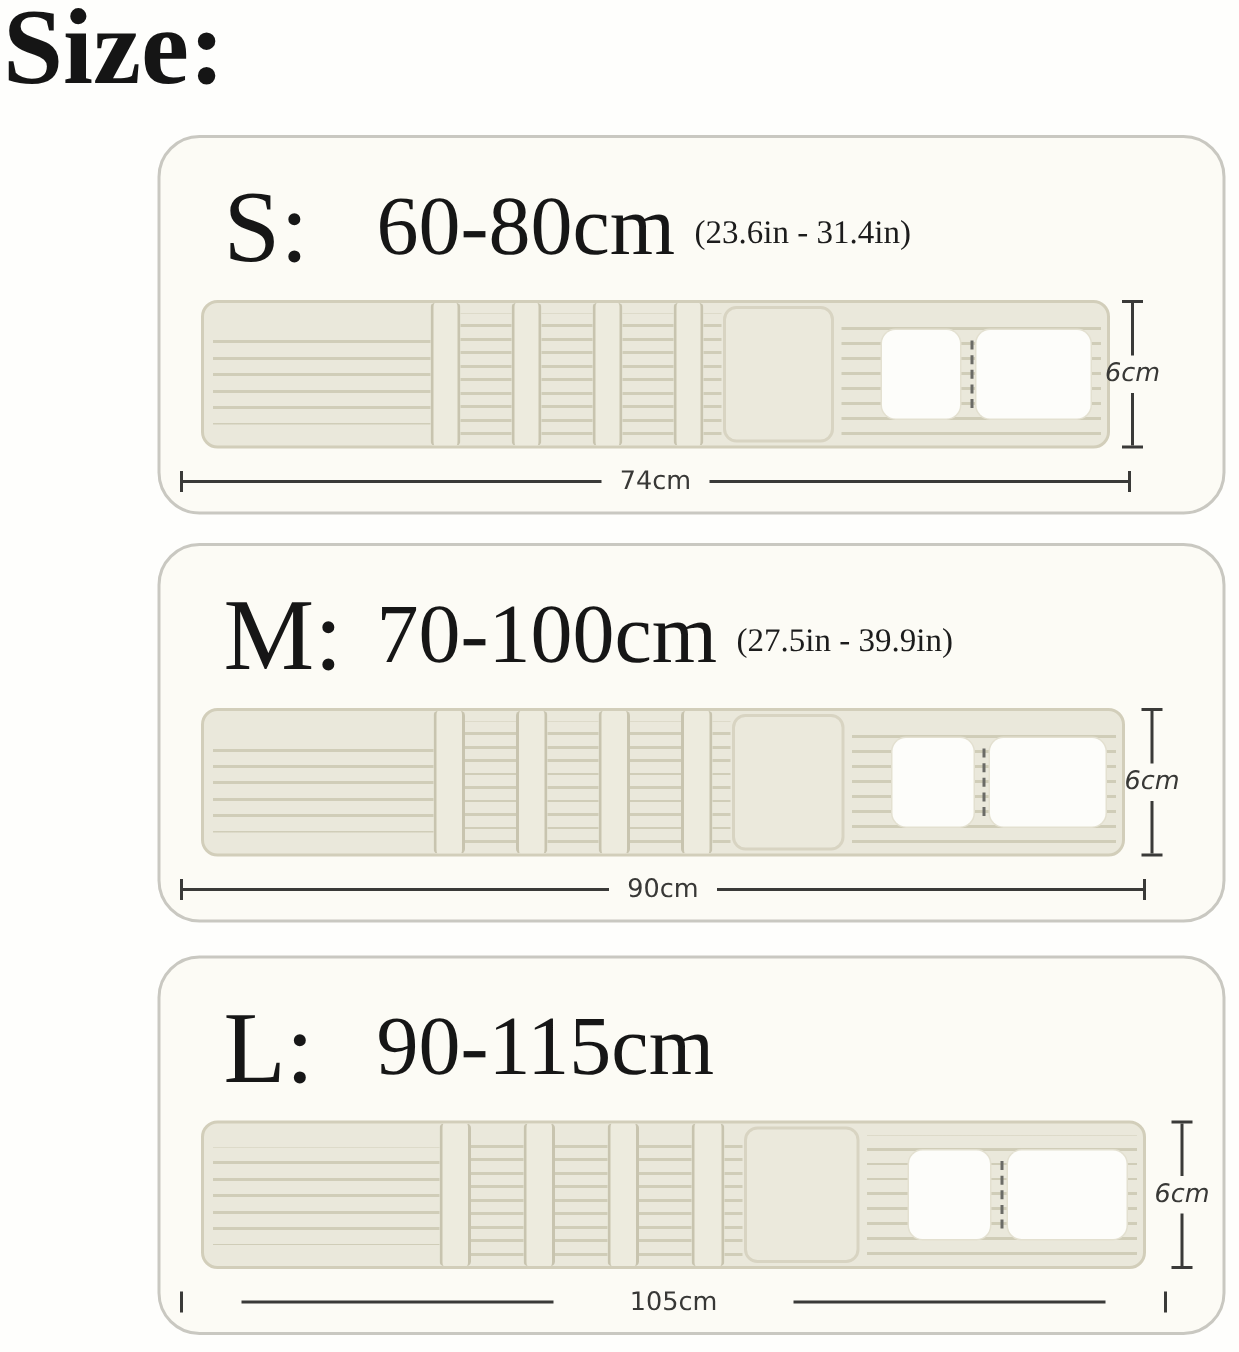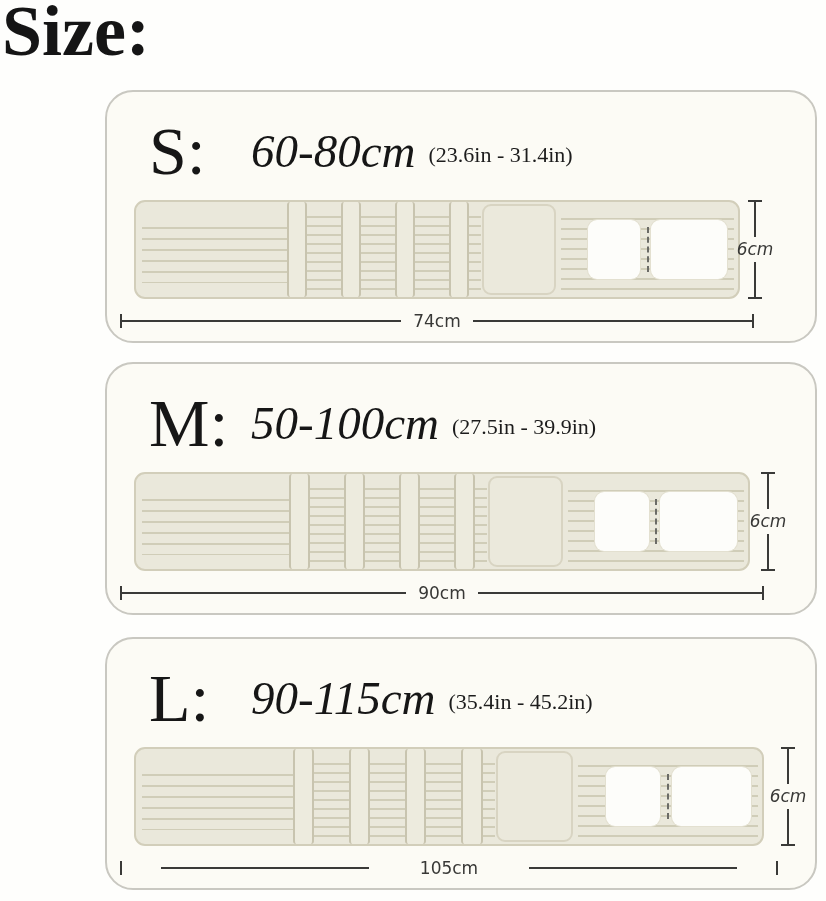--- a/index.html
+++ b/index.html
@@ -38,21 +38,21 @@
   .card-header {
     position: absolute;
     top: 16px; left: 42px; right: 14px;
     height: 86px;
     display: flex;
     align-items: center;
     color: #161616;
     white-space: nowrap;
   }
   .size-letter { font-size: 68px; min-width: 102px; }
-  .size-range  { font-size: 47px; font-style: italic; }
+  .size-range  { font-size: 56px; }
   .size-range-in { font-size: 22px; margin-left: 13px; padding-top: 8px; color: #1c1c1c; }
 
   
   .belt {
     position: absolute;
     left: 27px; top: 108px;
     height: 99px;
     background: #eae8db;
     border: 2px solid #d2ceba;
     border-radius: 11px;
@@ -205,21 +205,21 @@
       <span class="vline"></span>
       <span class="vlabel">6cm</span>
       <span class="vline"></span>
       <span class="vcap"></span>
     </div>
   </section>
 
   <section class="card card-m">
     <div class="card-header">
       <span class="size-letter">M:</span>
-      <span class="size-range">50-100cm</span>
+      <span class="size-range">70-100cm</span>
       <span class="size-range-in">(27.5in - 39.9in)</span>
     </div>
 
     <div class="belt">
       <div class="seg lines-big"></div>
       <div class="seg strip"></div>
       <div class="seg lines-sm"></div>
       <div class="seg strip"></div>
       <div class="seg lines-sm"></div>
       <div class="seg strip"></div>
@@ -248,21 +248,20 @@
       <span class="vlabel">6cm</span>
       <span class="vline"></span>
       <span class="vcap"></span>
     </div>
   </section>
 
   <section class="card card-l">
     <div class="card-header">
       <span class="size-letter">L:</span>
       <span class="size-range">90-115cm</span>
-      <span class="size-range-in">(35.4in - 45.2in)</span>
     </div>
 
     <div class="belt">
       <div class="seg lines-big"></div>
       <div class="seg strip"></div>
       <div class="seg lines-sm"></div>
       <div class="seg strip"></div>
       <div class="seg lines-sm"></div>
       <div class="seg strip"></div>
       <div class="seg lines-sm"></div>

